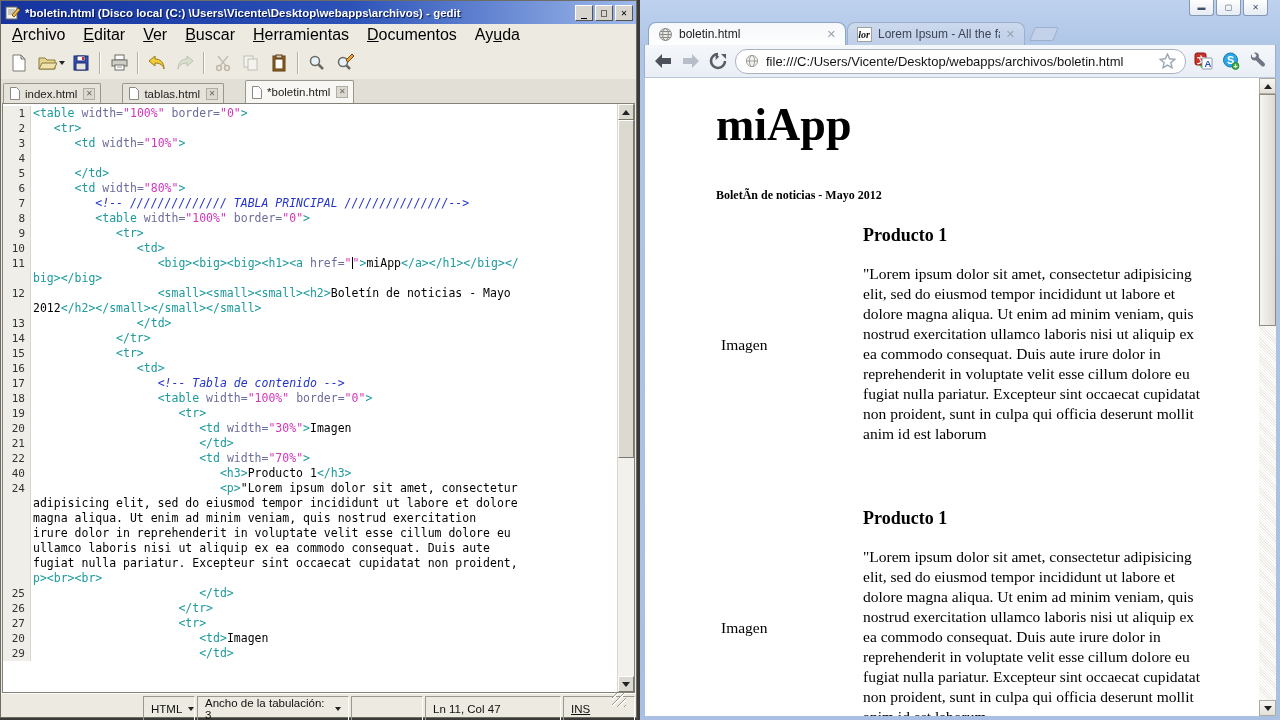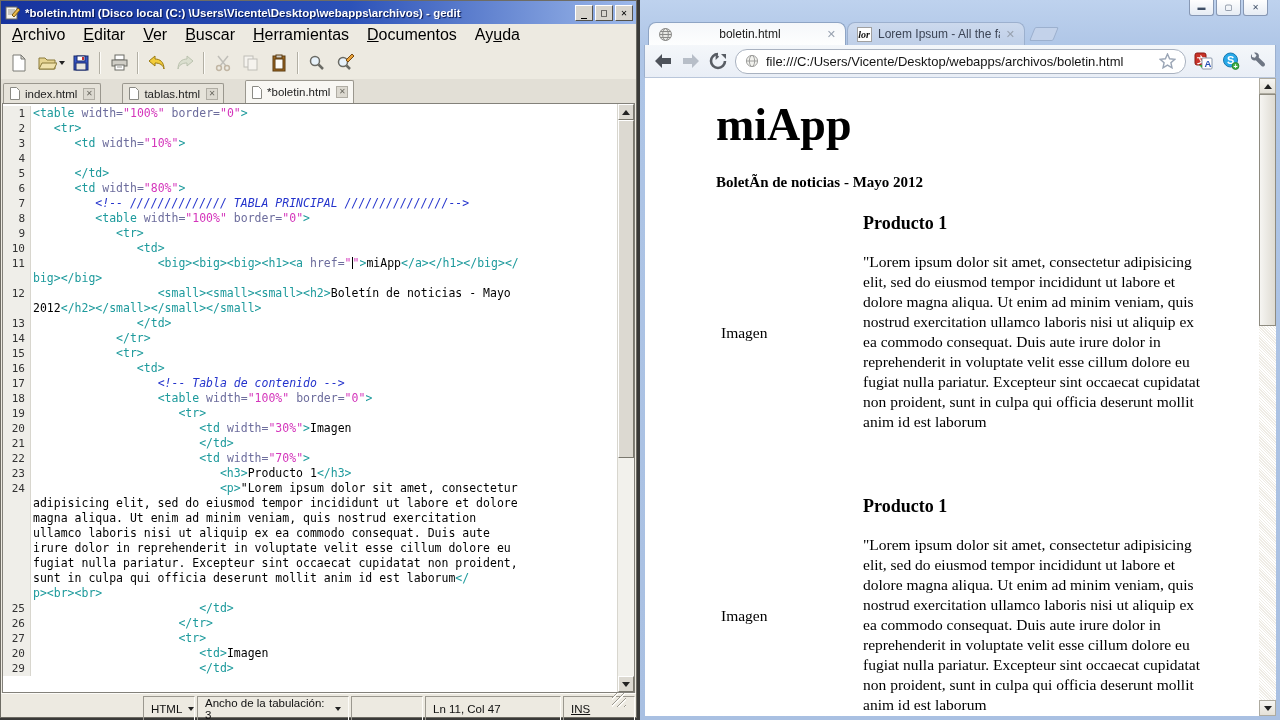--- a/index.html
+++ b/index.html
@@ -60,42 +60,42 @@
 
   
   #chrome { position:absolute; left:640px; top:0; width:640px; height:720px;
             background:linear-gradient(180deg,#bed2ee 0%,#aec5e6 50px,#a9c0e2 100%);
             display:flex; flex-direction:column; }
   .c-top { height:45px; position:relative; flex:none; }
   .c-winbtns { position:absolute; top:0; right:12px; display:flex; gap:2px; }
   .c-winbtn { width:25px; height:16px; background:linear-gradient(#fefefe,#e6ecf4);
               border:1px solid #8798b4; border-top:none; border-radius:0 0 3px 3px;
               color:#3f4f66; font-size:8px; line-height:15px; text-align:center; }
-  .c-tabs { position:absolute; left:8px; bottom:0; display:flex; align-items:flex-end;text-align:center; }
+  .c-tabs { position:absolute; left:8px; bottom:0; display:flex; align-items:flex-end; }
   .c-tab { display:flex; align-items:center; gap:6px; height:23px; padding:0 9px;
            border-radius:8px 8px 0 0; font-size:12px; }
   .c-tab.active { width:198px; background:linear-gradient(#f5f7fa,#fdfefe);
                   border:1px solid #8ea4c4; border-bottom:none; color:#202020; }
   .c-tab.inactive { width:178px; background:linear-gradient(#ccd9ed,#bfcfe8);
                     border:1px solid #9cb0ce; border-bottom:none; color:#3c4556; margin-left:1px; }
   .c-tablabel { flex:1; white-space:nowrap; overflow:hidden; }
   .c-tabclose { color:#98a2b0; font-size:11px; }
   .c-newtab { width:24px; height:14px; margin:0 0 4px 7px; background:#c3d2ea;
               border:1px solid #9cb0ce; transform:skewX(-22deg); border-radius:2px; }
   .c-toolbar { height:33px; flex:none; margin:0 4px; background:linear-gradient(#f4f7fa,#e9eef6);
                border:1px solid #9cb0ce; border-top:none; border-bottom:1px solid #b9c6da;
                display:flex; align-items:center; padding:0 8px; gap:8px; }
   .c-navbtn { flex:none; display:flex; align-items:center; }
   .c-omnibox { flex:1; height:25px; background:#fff; border:1px solid #a9b2c0; border-radius:12px;
                display:flex; align-items:center; padding:0 9px; gap:7px; }
   .c-url { flex:1; font-size:13px; color:#141414; white-space:nowrap; overflow:hidden; }
   .c-contentwrap { flex:1; margin:0 4px 4px 5px; background:#fff; display:flex; overflow:hidden; }
   .c-page { flex:1; overflow:hidden; font-family:"Liberation Serif",serif; color:#000; }
   .bp-h1 { font-size:46px; font-weight:bold; margin:20px 0 0 71px; }
-  .bp-h2 { font-size:15px; font-weight:bold; margin:23px 0 0 71px; }
+  .bp-h2 { font-size:12px; font-weight:bold; margin:37px 0 0 71px; }
   .bp-main { margin-left:71px; width:490px; }
   .bp-prodrow { display:flex; }
   .bp-imgcell { width:30%; display:flex; align-items:center; padding-left:5px; font-size:15.5px; }
   .bp-textcell { width:70%; padding-bottom:42px; }
   .bp-h3 { font-size:18px; font-weight:bold; margin-top:22px; }
   .bp-p { font-size:15.5px; line-height:20px; margin-top:18px; }
   .c-vscroll { flex:none; width:17px; display:flex; flex-direction:column;
                background:repeating-linear-gradient(45deg,#ffffff 0 1px,#efece5 1px 2px); }
   .c-sbtn { height:16px; flex:none; background:linear-gradient(#f7f6f2,#e4e1d8);
             border:1px solid #aeaba0; display:flex; align-items:center; justify-content:center; }
@@ -260,28 +260,27 @@
           <div class="g-row"><span class="g-ln">13</span><span class="g-tx"><span class="seg-x">               </span><span class="seg-t">&lt;/td&gt;</span></span></div>
           <div class="g-row"><span class="g-ln">14</span><span class="g-tx"><span class="seg-x">            </span><span class="seg-t">&lt;/tr&gt;</span></span></div>
           <div class="g-row"><span class="g-ln">15</span><span class="g-tx"><span class="seg-x">            </span><span class="seg-t">&lt;tr&gt;</span></span></div>
           <div class="g-row"><span class="g-ln">16</span><span class="g-tx"><span class="seg-x">               </span><span class="seg-t">&lt;td&gt;</span></span></div>
           <div class="g-row"><span class="g-ln">17</span><span class="g-tx"><span class="seg-x">                  </span><span class="seg-c">&lt;!-- Tabla de contenido --&gt;</span></span></div>
           <div class="g-row"><span class="g-ln">18</span><span class="g-tx"><span class="seg-x">                  </span><span class="seg-t">&lt;table</span><span class="seg-x"> </span><span class="seg-a">width=</span><span class="seg-v">"100%"</span><span class="seg-x"> </span><span class="seg-a">border=</span><span class="seg-v">"0"</span><span class="seg-t">&gt;</span></span></div>
           <div class="g-row"><span class="g-ln">19</span><span class="g-tx"><span class="seg-x">                     </span><span class="seg-t">&lt;tr&gt;</span></span></div>
           <div class="g-row"><span class="g-ln">20</span><span class="g-tx"><span class="seg-x">                        </span><span class="seg-t">&lt;td</span><span class="seg-x"> </span><span class="seg-a">width=</span><span class="seg-v">"30%"</span><span class="seg-t">&gt;</span><span class="seg-x">Imagen</span></span></div>
           <div class="g-row"><span class="g-ln">21</span><span class="g-tx"><span class="seg-x">                        </span><span class="seg-t">&lt;/td&gt;</span></span></div>
           <div class="g-row"><span class="g-ln">22</span><span class="g-tx"><span class="seg-x">                        </span><span class="seg-t">&lt;td</span><span class="seg-x"> </span><span class="seg-a">width=</span><span class="seg-v">"70%"</span><span class="seg-t">&gt;</span></span></div>
-          <div class="g-row"><span class="g-ln">23</span><span class="g-tx"><span class="seg-x">                           </span><span class="seg-t">&lt;h3&gt;</span><span class="seg-x">Producto 1</span><span class="seg-t">&lt;/h3&gt;</span></span></div>
+          <div class="g-row"><span class="g-ln">40</span><span class="g-tx"><span class="seg-x">                           </span><span class="seg-t">&lt;h3&gt;</span><span class="seg-x">Producto 1</span><span class="seg-t">&lt;/h3&gt;</span></span></div>
           <div class="g-row"><span class="g-ln">24</span><span class="g-tx"><span class="seg-x">                           </span><span class="seg-t">&lt;p&gt;</span><span class="seg-x">"Lorem ipsum dolor sit amet, consectetur</span></span></div>
           <div class="g-row"><span class="g-ln"></span><span class="g-tx"><span class="seg-x">adipisicing elit, sed do eiusmod tempor incididunt ut labore et dolore</span></span></div>
           <div class="g-row"><span class="g-ln"></span><span class="g-tx"><span class="seg-x">magna aliqua. Ut enim ad minim veniam, quis nostrud exercitation</span></span></div>
+          <div class="g-row"><span class="g-ln"></span><span class="g-tx"><span class="seg-x">irure dolor in reprehenderit in voluptate velit esse cillum dolore eu</span></span></div>
           <div class="g-row"><span class="g-ln"></span><span class="g-tx"><span class="seg-x">ullamco laboris nisi ut aliquip ex ea commodo consequat. Duis aute</span></span></div>
-          <div class="g-row"><span class="g-ln"></span><span class="g-tx"><span class="seg-x">irure dolor in reprehenderit in voluptate velit esse cillum dolore eu</span></span></div>
           <div class="g-row"><span class="g-ln"></span><span class="g-tx"><span class="seg-x">fugiat nulla pariatur. Excepteur sint occaecat cupidatat non proident,</span></span></div>
-          <div class="g-row"><span class="g-ln"></span><span class="g-tx"><span class="seg-x">sunt in culpa qui officia deserunt mollit anim id est laborum</span><span class="seg-t">&lt;/</span></span></div>
           <div class="g-row"><span class="g-ln"></span><span class="g-tx"><span class="seg-t">p&gt;&lt;br&gt;&lt;br&gt;</span></span></div>
           <div class="g-row"><span class="g-ln">25</span><span class="g-tx"><span class="seg-x">                        </span><span class="seg-t">&lt;/td&gt;</span></span></div>
           <div class="g-row"><span class="g-ln">26</span><span class="g-tx"><span class="seg-x">                     </span><span class="seg-t">&lt;/tr&gt;</span></span></div>
           <div class="g-row"><span class="g-ln">27</span><span class="g-tx"><span class="seg-x">                     </span><span class="seg-t">&lt;tr&gt;</span></span></div>
           <div class="g-row"><span class="g-ln">20</span><span class="g-tx"><span class="seg-x">                        </span><span class="seg-t">&lt;td&gt;</span><span class="seg-x">Imagen</span></span></div>
           <div class="g-row"><span class="g-ln">29</span><span class="g-tx"><span class="seg-x">                        </span><span class="seg-t">&lt;/td&gt;</span></span></div>
         </div>
       <div class="g-vscroll">
         <span class="g-sbtn">
             <span class="tri-up-s"></span>

